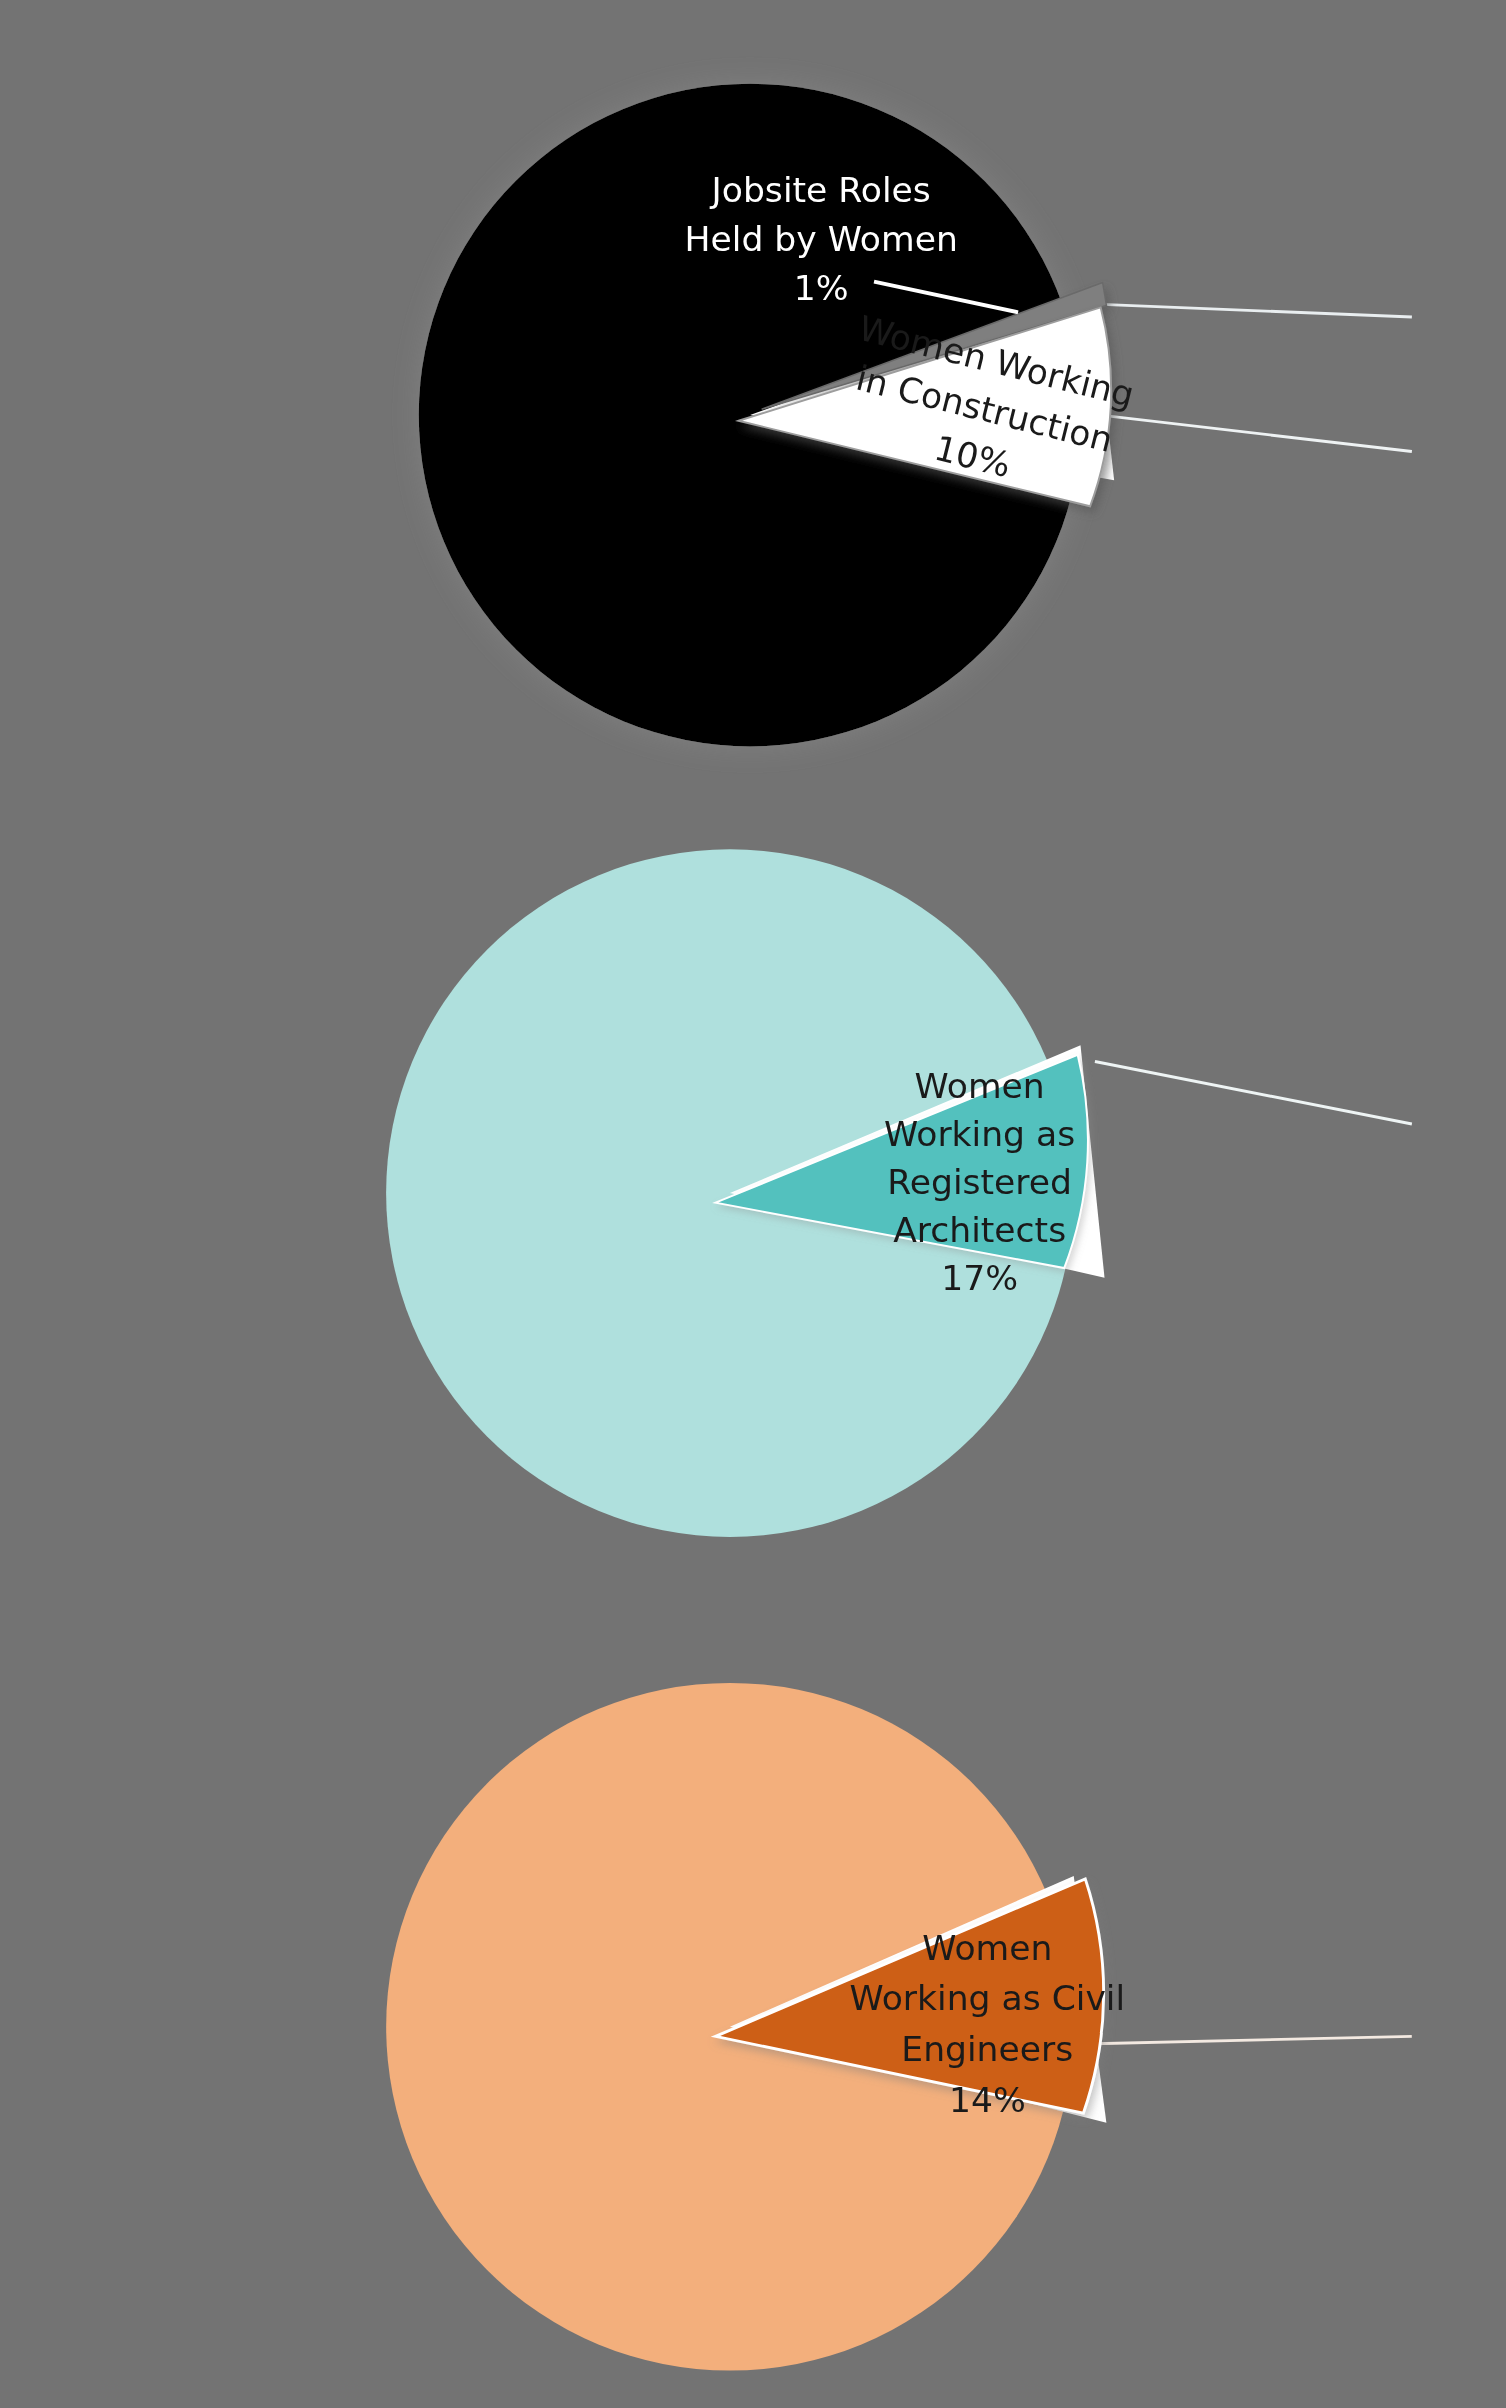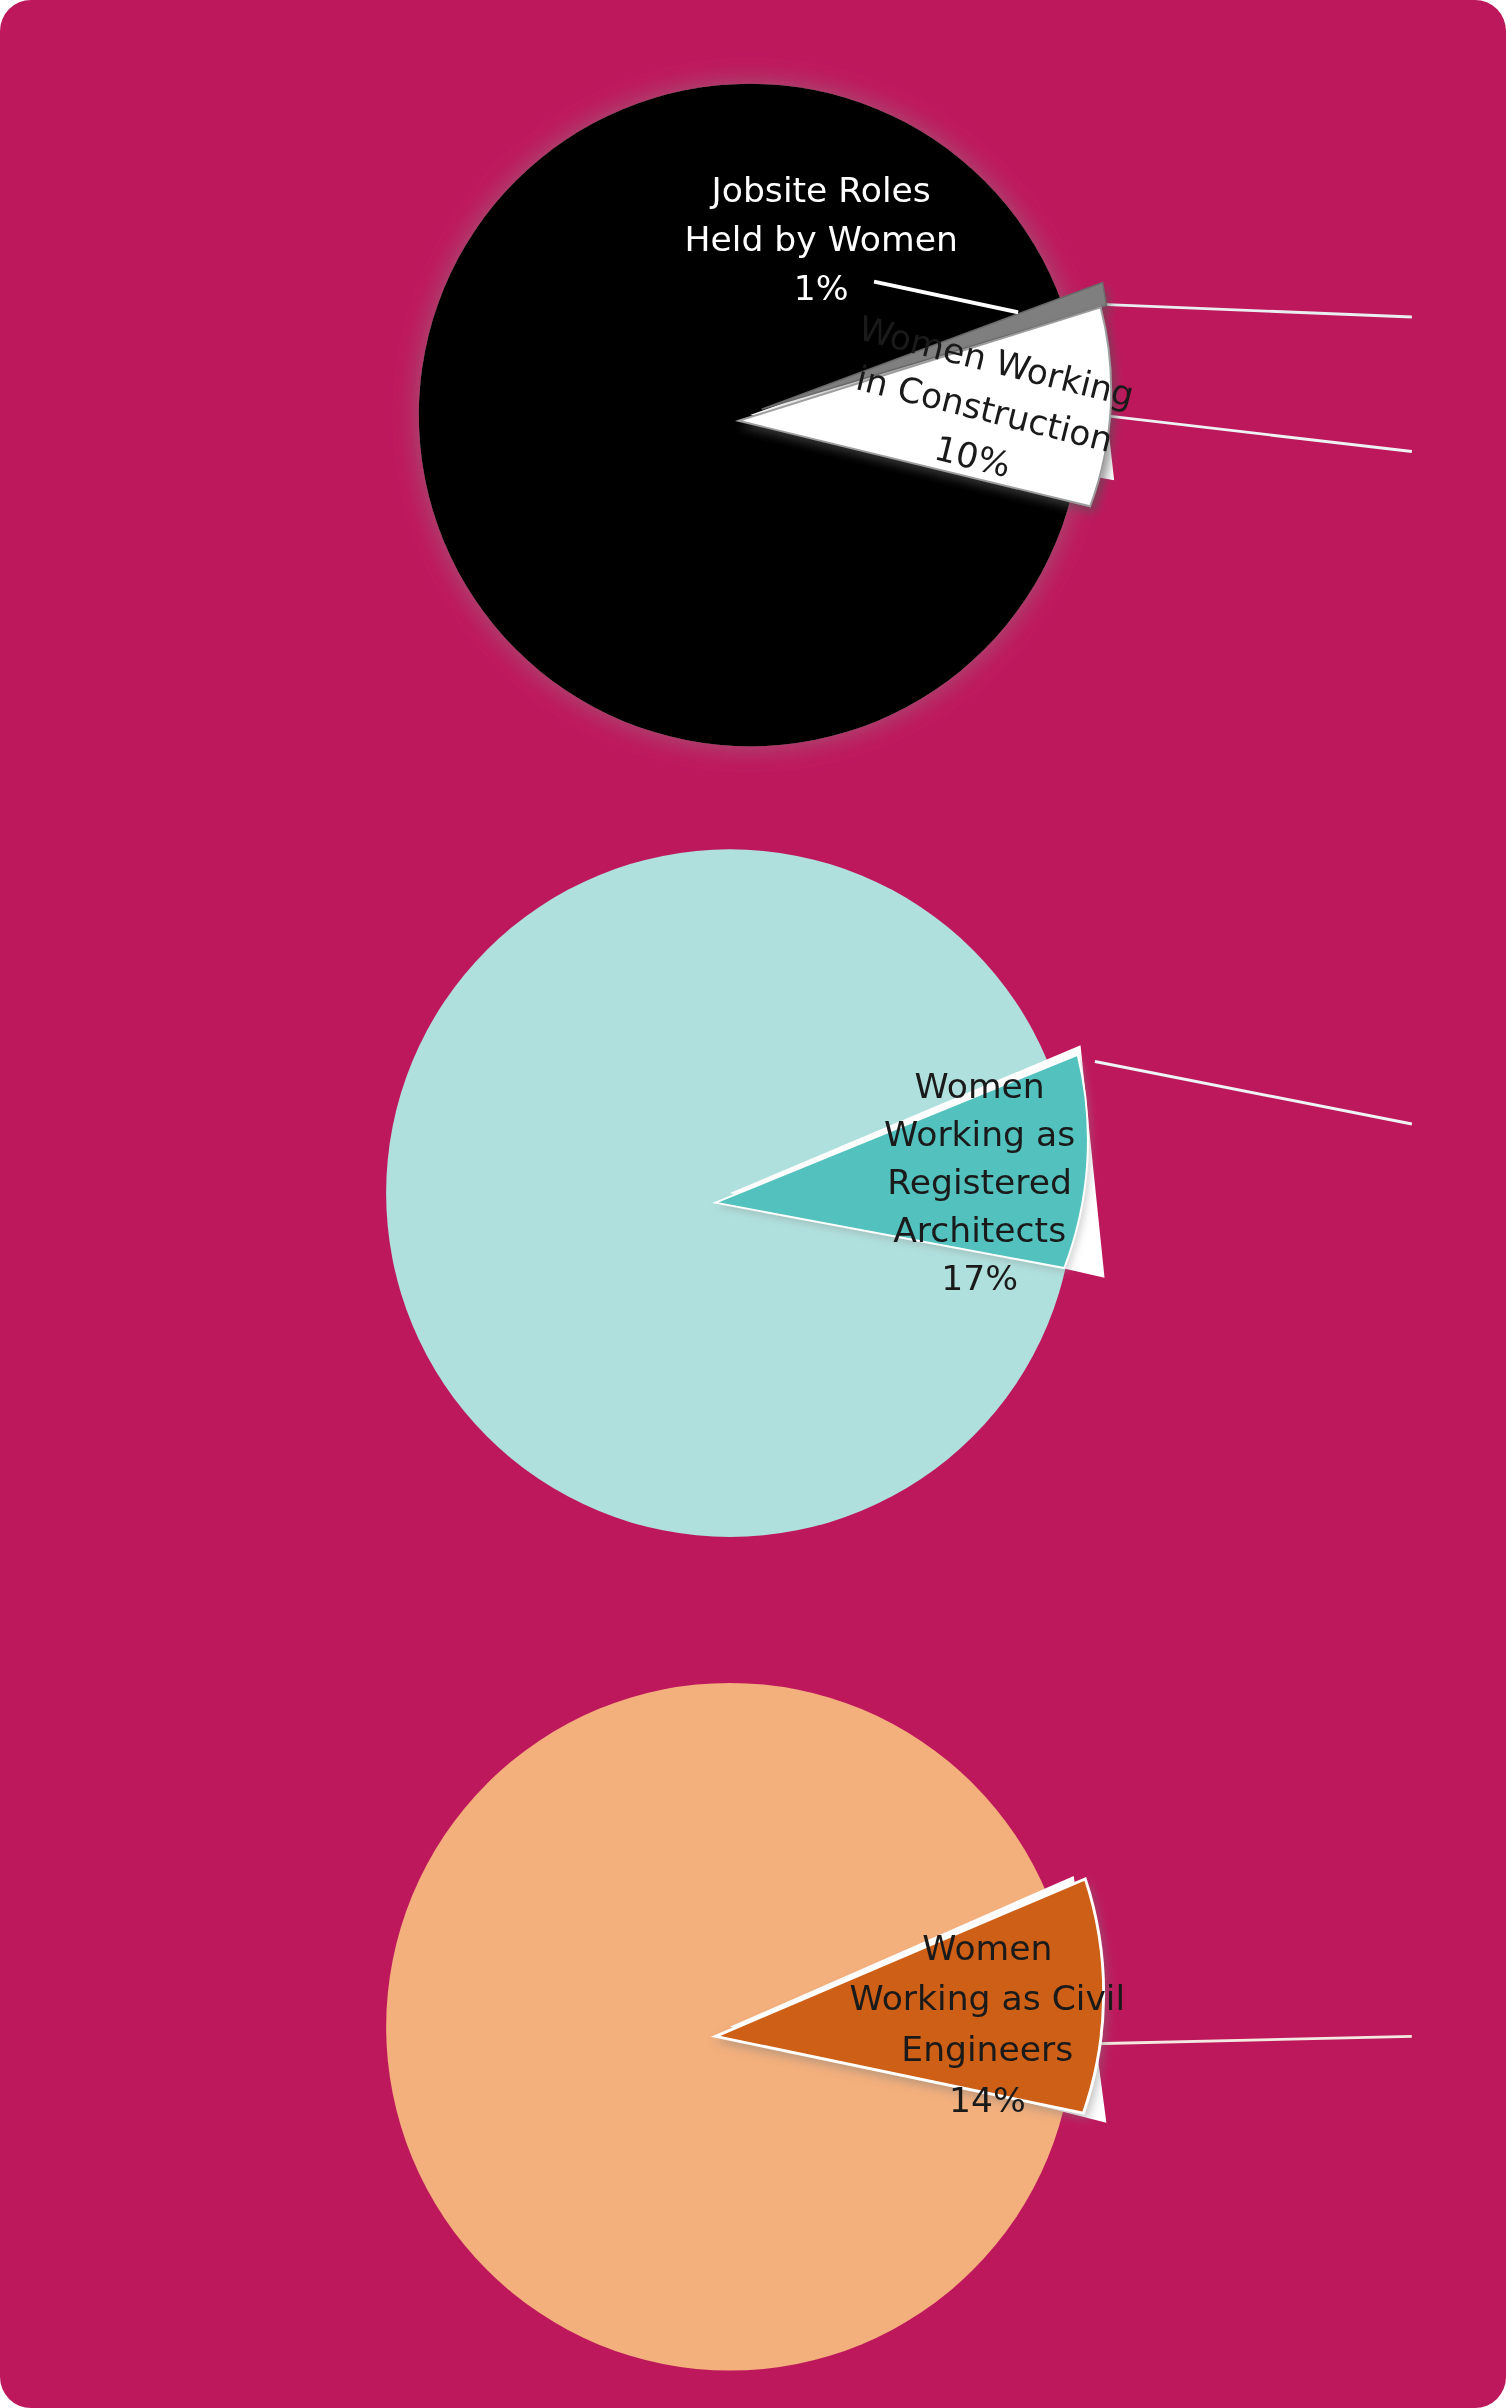--- a/index.html
+++ b/index.html
@@ -12,22 +12,21 @@
     width: 1506px;
     height: 2408px;
     font-family: "DejaVu Sans", sans-serif;
     position: relative;
     overflow: hidden;
   }
   .page {
     position: relative;
     width: 1506px;
     height: 2408px;
-    background: #be185d;
-    border-radius: 31px;
+    background: #737373;
   }
   .chart-block {
     position: absolute;
     left: 0;
     width: 1506px;
   }
   #chart-1 { top: 0px;    height: 807px; }
   #chart-2 { top: 807px;  height: 778px; }
   #chart-3 { top: 1585px; height: 823px; }
 

